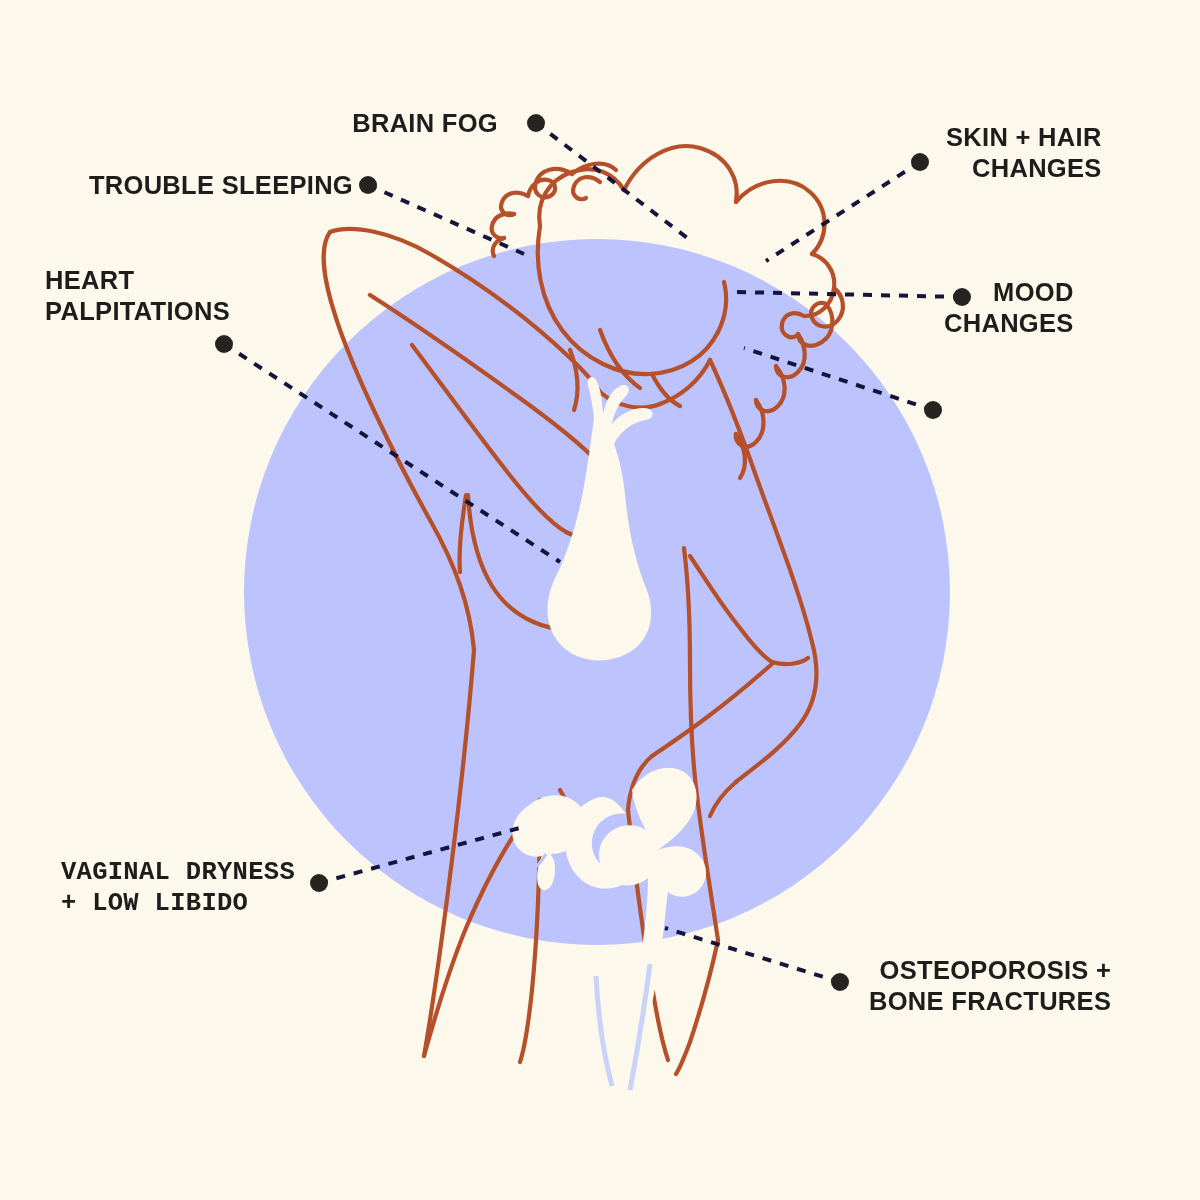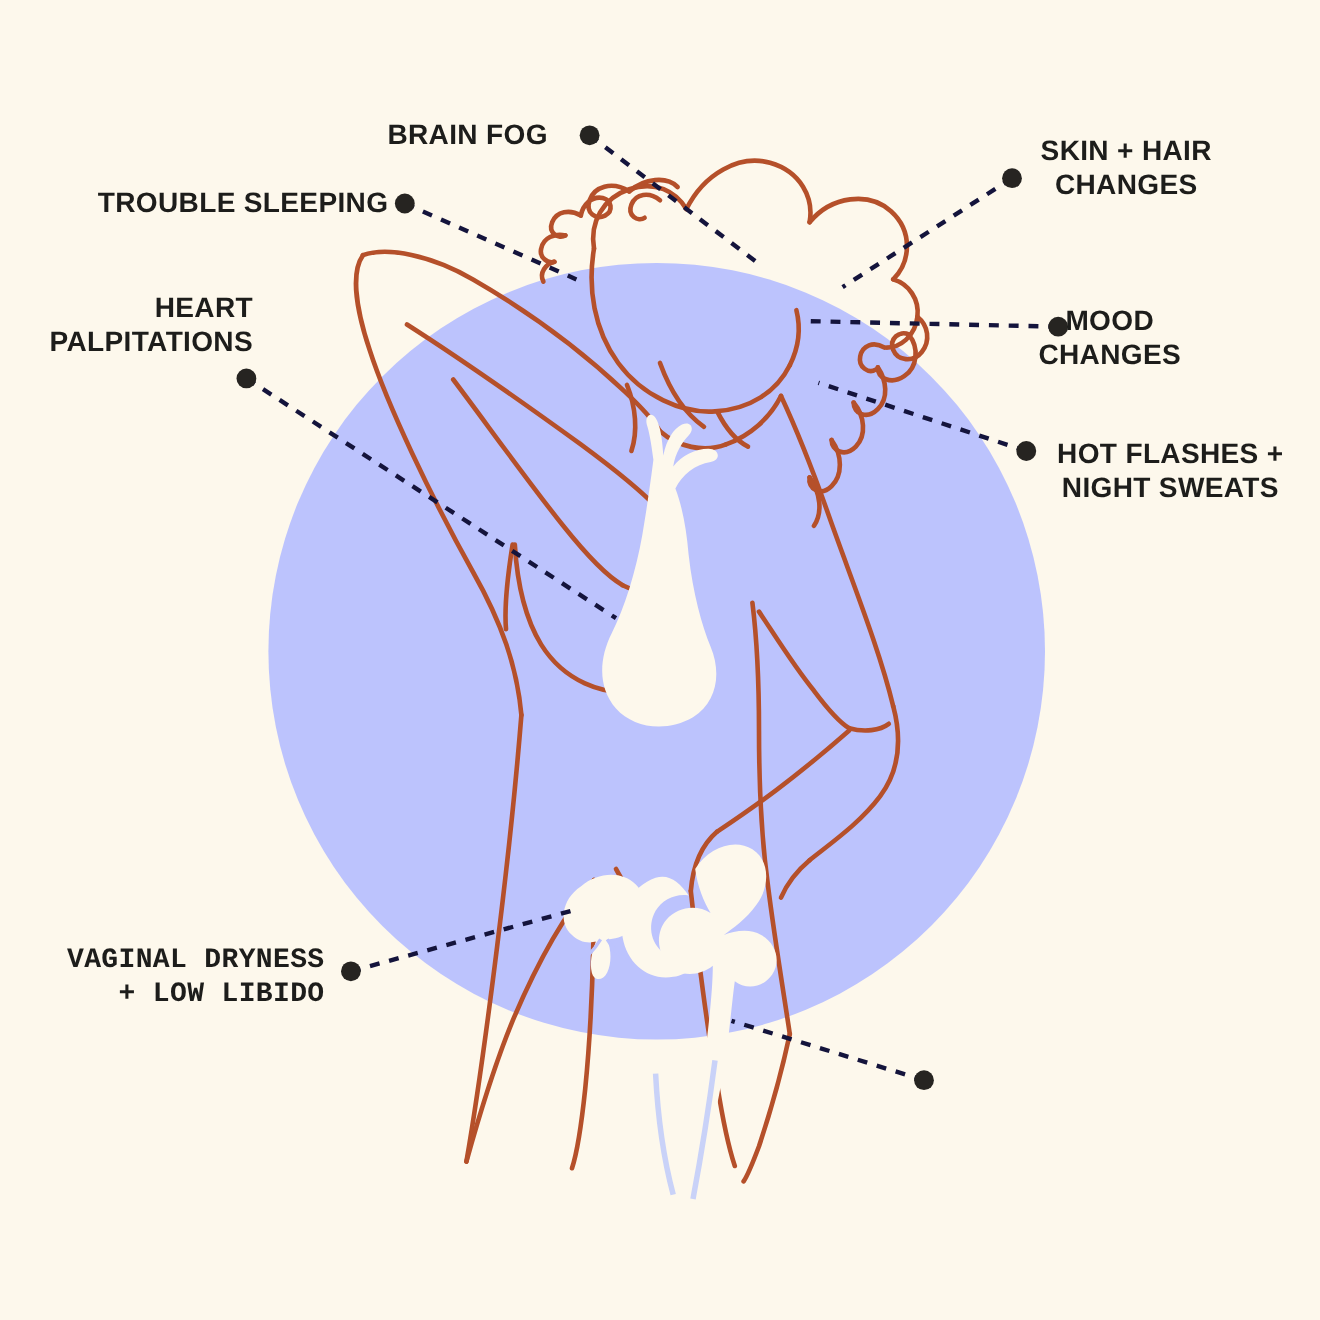--- a/index.html
+++ b/index.html
@@ -29,22 +29,22 @@
   .label {
     position: absolute;
     font-size: 25.5px;
     font-weight: 700;
     letter-spacing: 0.3px;
     line-height: 1.22;
     color: #1d1d1b;
     white-space: pre-line;
     text-transform: uppercase;
   }
-  .label.right-align { text-align: right; }
-  .label.left-align  { text-align: center; }
+  .label.right-align { text-align: left; }
+  .label.left-align  { text-align: right; }
 </style>
 </head>
 <body>
 
 <div id="infographic">
 
   <svg class="art" viewBox="0 0 1200 1200">
 
     <rect x="0" y="0" width="1200" height="1200" fill="#fdf8ec"></rect>
 
@@ -194,20 +194,20 @@
 
   <div class="label right-align" style="right:970px; top:265px;">HEART
 PALPITATIONS</div>
 
   <div class="label left-align" style="left:946px; top:122px;">SKIN + HAIR
 CHANGES</div>
 
   <div class="label left-align" style="left:944px; top:277px;">MOOD
 CHANGES</div>
 
-  <div class="label left-align" style="left:961px; top:398px;">HOT FLASHES +
-NIGHT SWEATS</div>
 
   <div class="label right-align" style="right:905px; top:857px;font-family:Liberation Mono, monospace;">VAGINAL DRYNESS
 + LOW LIBIDO</div>
 
+  <div class="label left-align" style="left:869px; top:955px;">OSTEOPOROSIS +
+BONE FRACTURES</div>
 
 </div>
 
 </body></html>

